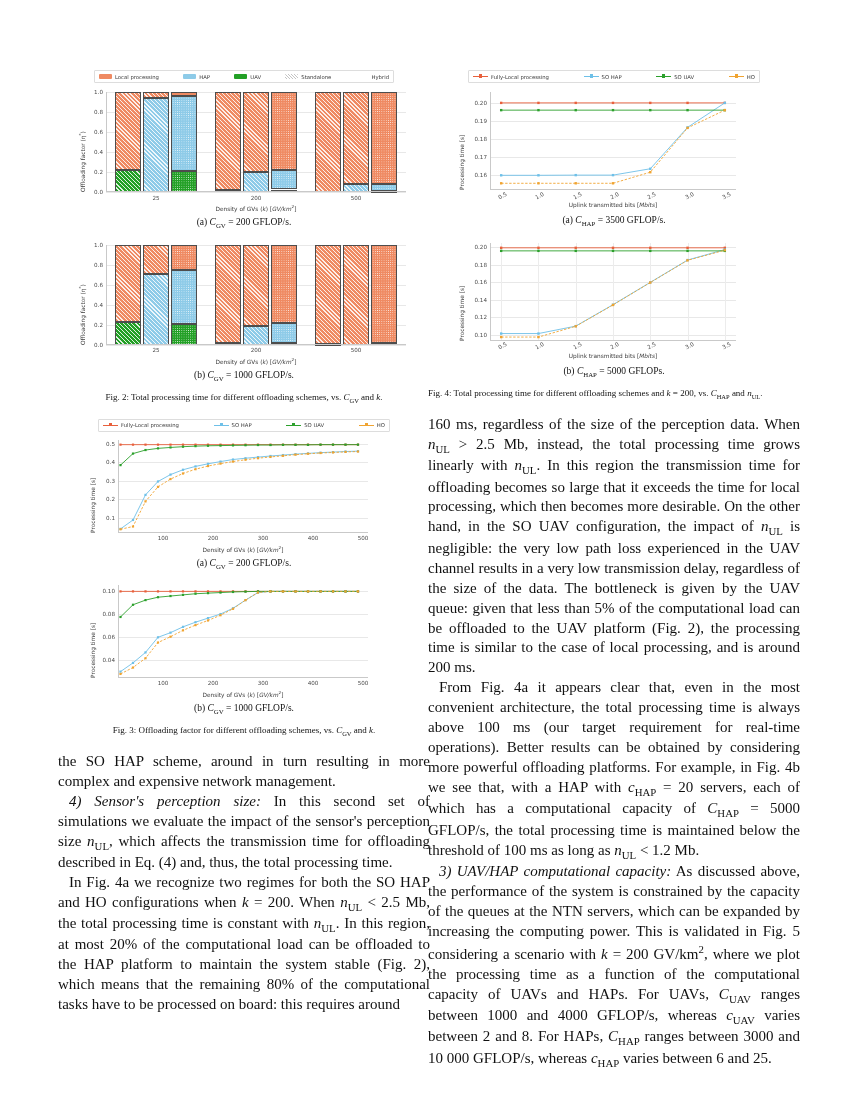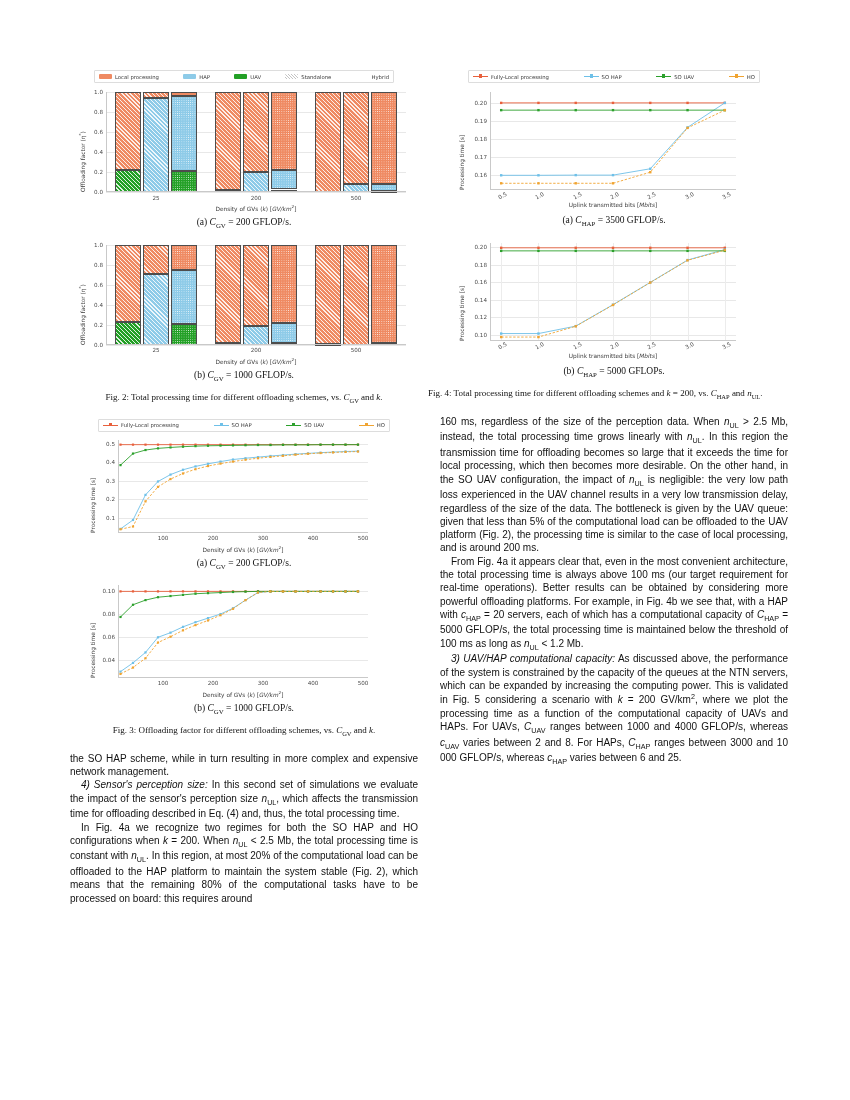--- a/index.html
+++ b/index.html
@@ -140,26 +140,26 @@
   .bar {
     position: absolute;
     box-sizing: border-box;
     border: 0.6px solid #4d4d4d;
   }
   .spine-l { position:absolute; left:0; top:0; bottom:0; width:0.7px; background:#c9c9c9; }
   .spine-b { position:absolute; left:0; right:0; bottom:0; height:0.7px; background:#c9c9c9; }
 
   
   .body-text {
-    font-family: Liberation Sans, sans-serif;
-    font-size: 10px;
+    font-family: Liberation Serif, serif;
+    font-size: 15px;
     line-height: 1.33;
     text-align: justify;
     color: #111;
-    margin: 12px;
+    margin: 0;
   }
   .body-text p { margin: 0 0 0 0; text-indent: 11px; }
   .body-text p.noind { text-indent: 0; }
   .ital { font-style: italic; }
 </style>
 </head>
 <body>
 
 <div class="page">
 
@@ -546,21 +546,21 @@
       <div class="subcaption">
         (b) <i>C</i><sub>GV</sub> = 1000 GFLOP/s.
       </div>
     </div>
 
     <div class="figcaption" style="text-align:center;">
       Fig. 3: Offloading factor for different offloading schemes, vs. <i>C</i><sub>GV</sub> and <i>k</i>.
     </div>
 
     <div class="body-text" style="margin-top:5px;">
-      <p class="noind">the SO HAP scheme, while in turn resulting in more complex and expensive network management.</p>
+      <p class="noind">the SO HAP scheme, around in turn resulting in more complex and expensive network management.</p>
       <p><span class="ital">4) Sensor's perception size:</span> In this second set of simulations we evaluate the impact of the sensor's perception size <i>n</i><sub>UL</sub>, which affects the transmission time for offloading described in Eq. (4) and, thus, the total processing time.</p>
       <p>In Fig. 4a we recognize two regimes for both the SO HAP and HO configurations when <i>k</i> = 200. When <i>n</i><sub>UL</sub> &lt; 2.5 Mb, the total processing time is constant with <i>n</i><sub>UL</sub>. In this region, at most 20% of the computational load can be offloaded to the HAP platform to maintain the system stable (Fig. 2), which means that the remaining 80% of the computational tasks have to be processed on board: this requires around</p>
     </div>
   </div>
 
   <div class="col col-right">
 
     <div class="figure">
       <div class="legend compact" style="font-size:5.3px; gap:13px; width:292px; box-sizing:border-box; justify-content:space-between;">
         <span class="lg-item">

